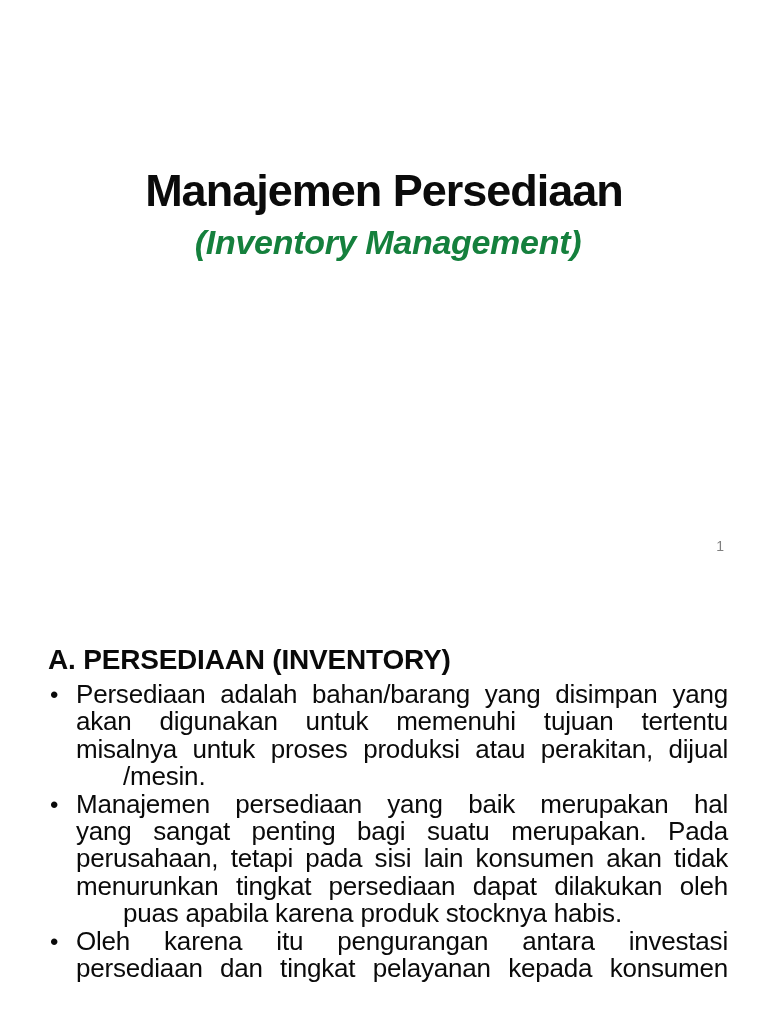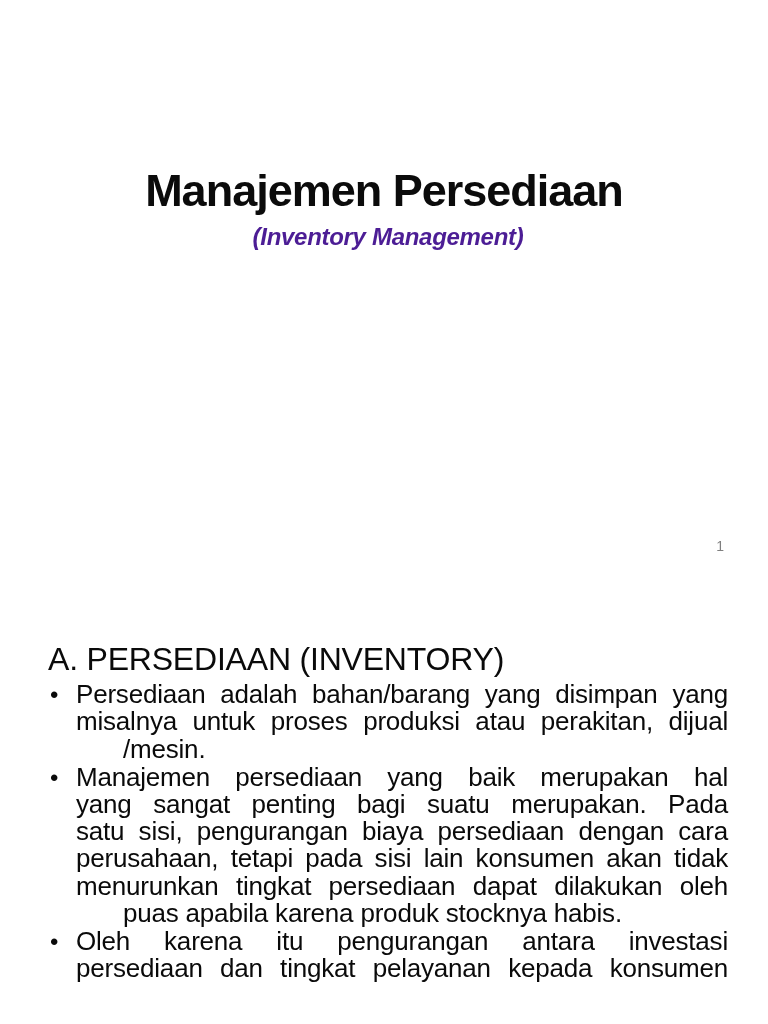--- a/index.html
+++ b/index.html
@@ -25,47 +25,47 @@
   }
   .title {
     font-size: 45px;
     font-weight: bold;
     letter-spacing: -1px;
     line-height: 1.12;
     color: #0b0b0b;
   }
   .subtitle {
     margin-top: 7px;
-    font-size: 24px;
+    font-size: 34px;
     font-weight: bold;
     font-style: italic;
     letter-spacing: -0.3px;
-    color: #4c1d95;
+    color: #15803d;
     margin-left: 8px;
   }
   .page-number {
     position: absolute;
     top: 539px;
     right: 44px;
     font-size: 14px;
     color: #7f7f7f;
     line-height: 1;
   }
   .content {
     position: absolute;
     left: 48px;
     top: 646px;
     width: 680px;
     font-size: 26px;
     line-height: 27.2px;
     letter-spacing: -0.2px;
   }
   .heading {
-    font-size: 32px;
-    font-weight: normal;
+    font-size: 28px;
+    font-weight: bold;
     line-height: 27.2px;
     letter-spacing: -0.2px;
     margin-bottom: 8px;
     white-space: nowrap;
   }
   .bullet {
     position: relative;
     padding-left: 28px;
     margin-bottom: 1px;
   }
@@ -97,29 +97,29 @@
 
   <div class="page-number">1</div>
 
   <div class="content">
 
     <div class="heading">A. PERSEDIAAN (INVENTORY)</div>
 
     <div class="bullet">
       <span class="dot">•</span>
       <div class="line">Persediaan adalah bahan/barang yang disimpan yang</div>
+      <div class="line">akan digunakan untuk memenuhi tujuan tertentu</div>
       <div class="line">misalnya untuk proses produksi atau perakitan, dijual</div>
       <div class="line last">/mesin.</div>
     </div>
 
     <div class="bullet">
       <span class="dot">•</span>
       <div class="line">Manajemen persediaan yang baik merupakan hal</div>
       <div class="line">yang sangat penting bagi suatu merupakan. Pada</div>
-      <div class="line">satu sisi, pengurangan biaya persediaan dengan cara</div>
       <div class="line">perusahaan, tetapi pada sisi lain konsumen akan tidak</div>
       <div class="line">menurunkan tingkat persediaan dapat dilakukan oleh</div>
       <div class="line last">puas apabila karena produk stocknya habis.</div>
     </div>
 
     <div class="bullet">
       <span class="dot">•</span>
       <div class="line">Oleh karena itu pengurangan antara investasi</div>
       <div class="line">persediaan dan tingkat pelayanan kepada konsumen</div>
     </div>

